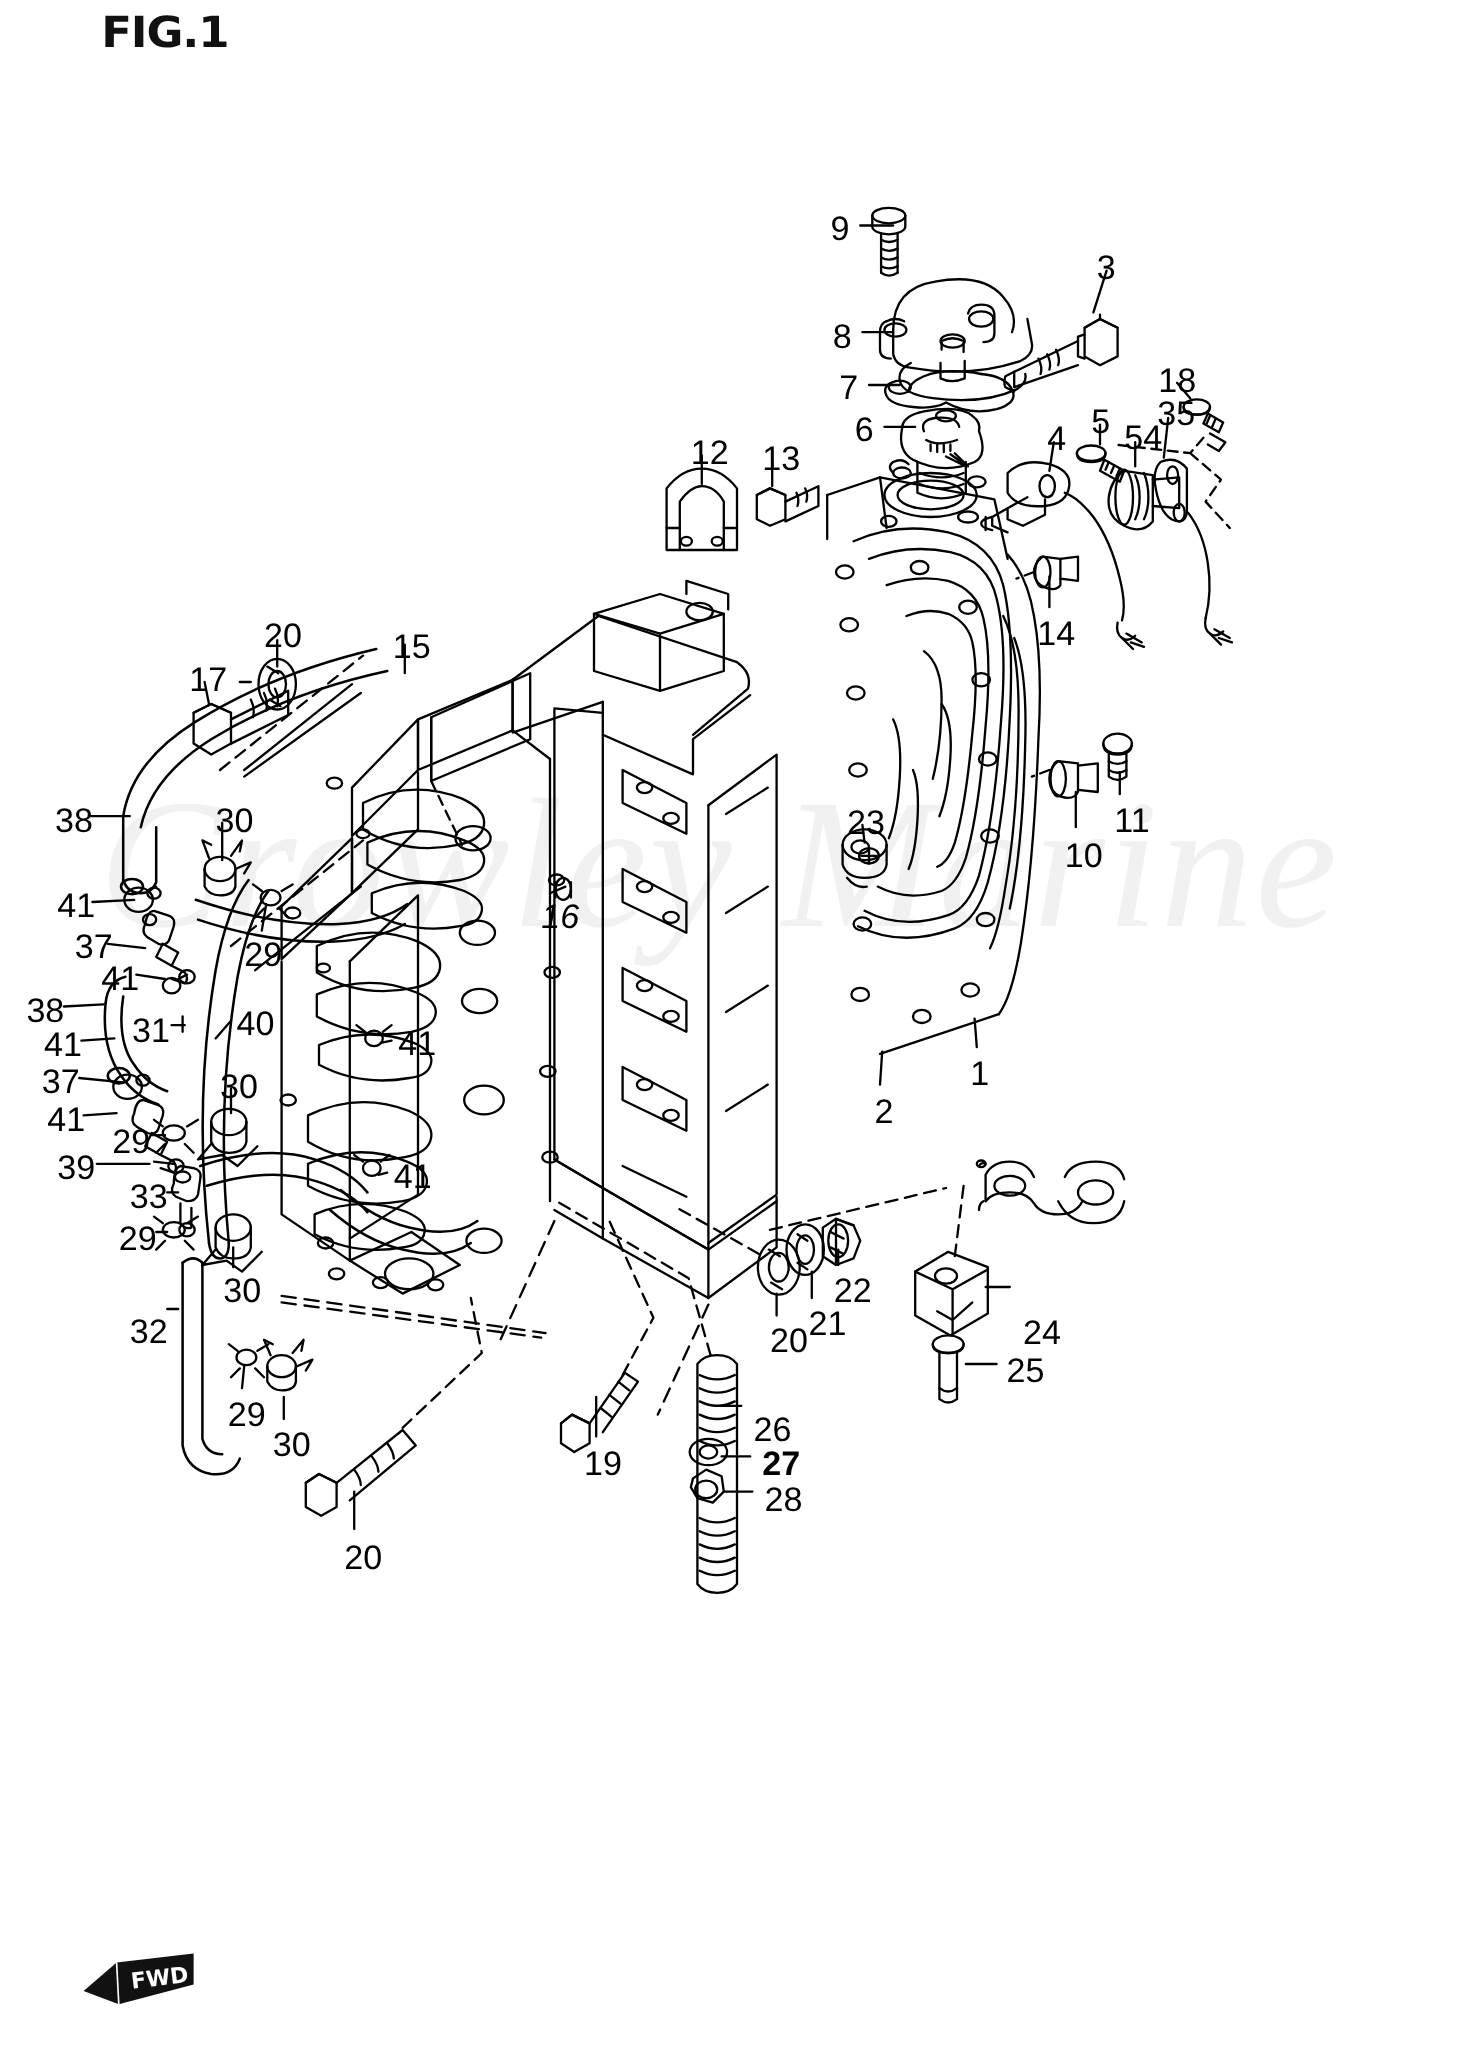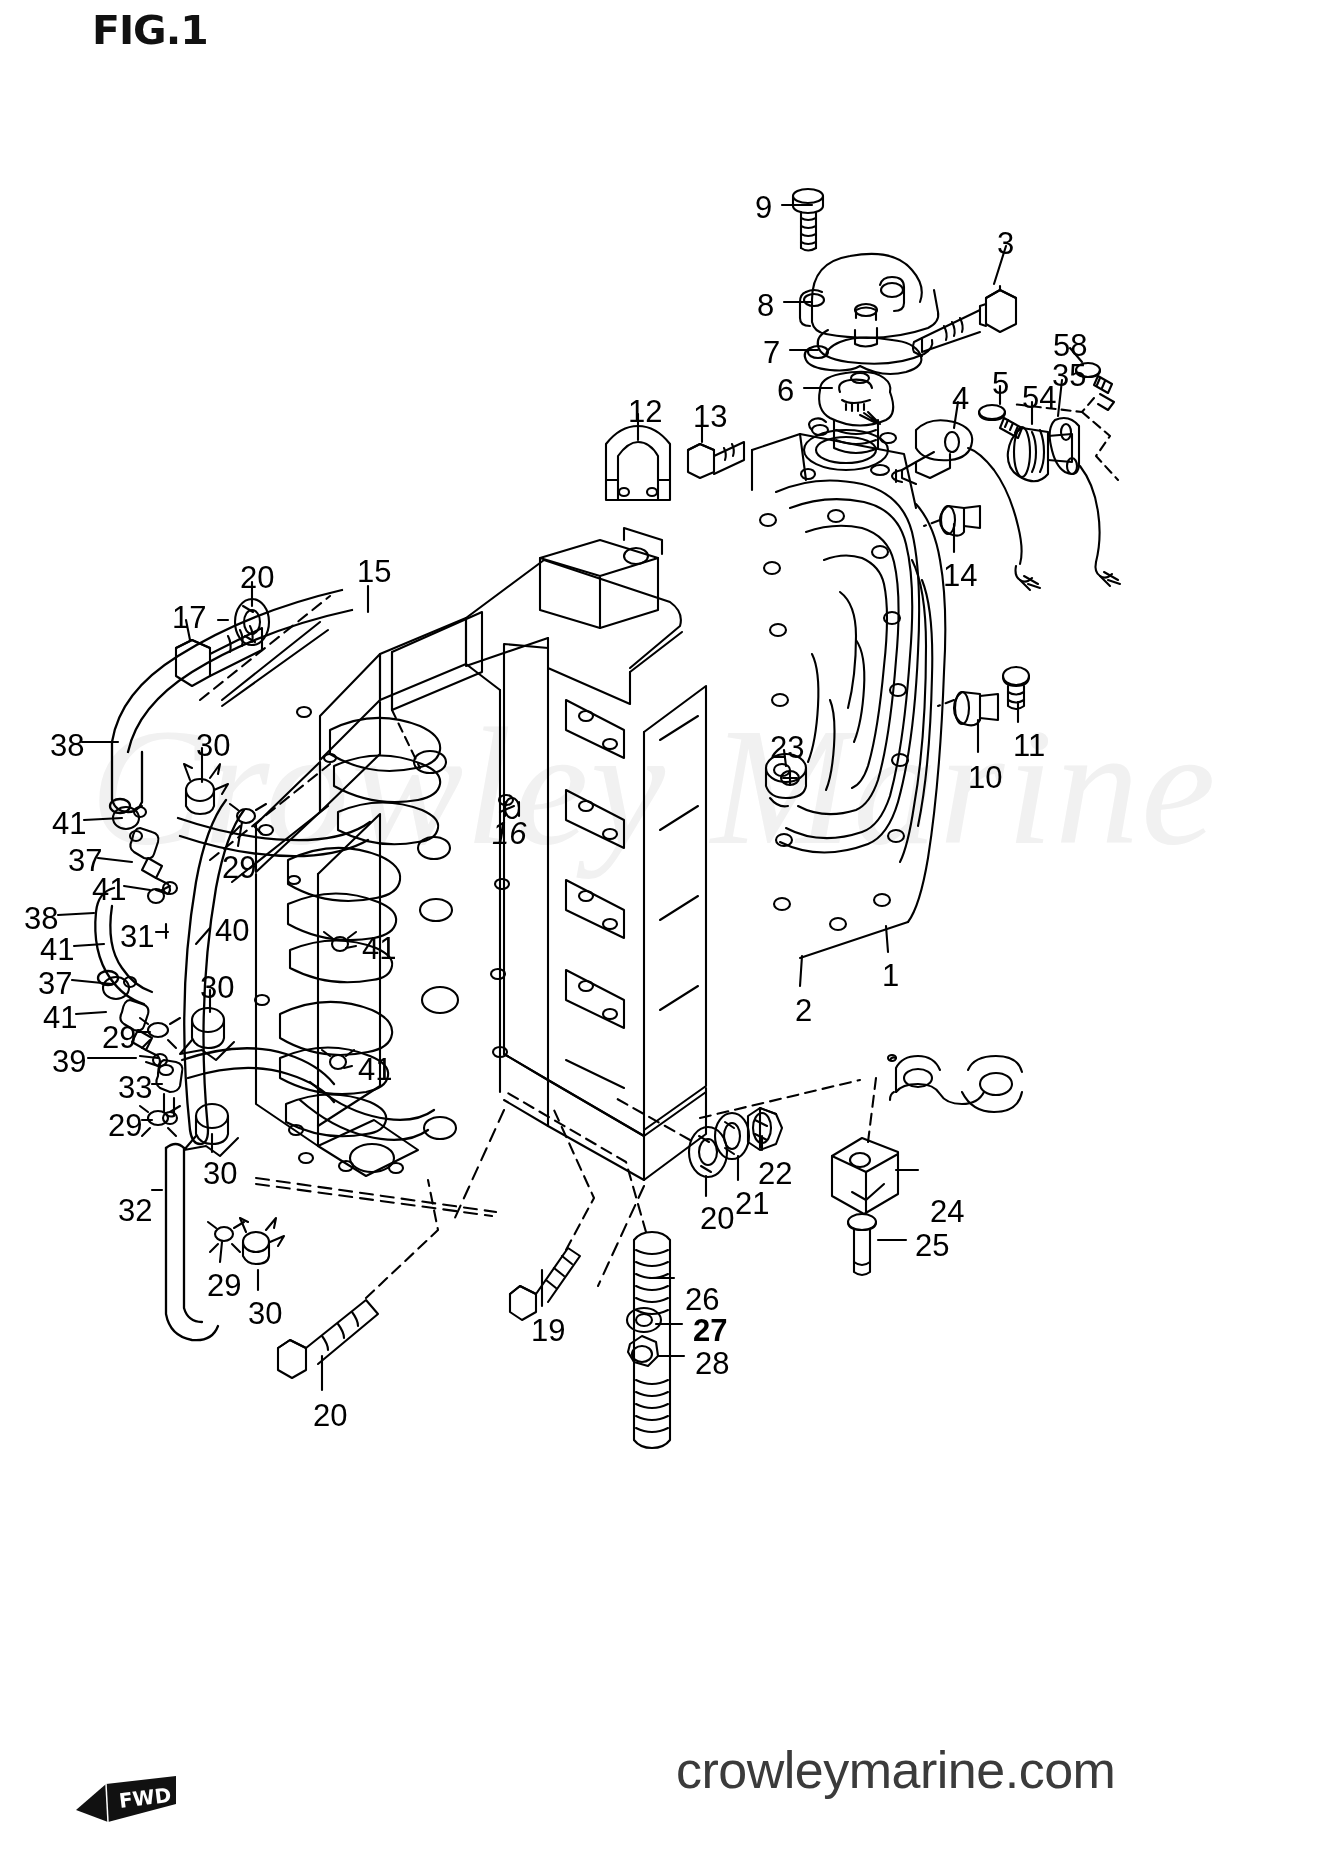--- a/index.html
+++ b/index.html
@@ -628,31 +628,31 @@
       </g>
 
     </g>
   </svg>
 
   <div id="callout-layer">
       <div class="callout" style="left: 755px; top: 192px;">9</div>
       <div class="callout" style="left: 997px; top: 228px;">3</div>
       <div class="callout" style="left: 757px; top: 290px;">8</div>
       <div class="callout" style="left: 763px; top: 337px;">7</div>
-      <div class="callout" style="left: 1053px; top: 330px;">58</div>
+      <div class="callout" style="left: 1053px; top: 330px;">18</div>
       <div class="callout" style="left: 777px; top: 375px;">6</div>
       <div class="callout" style="left: 952px; top: 383px;">4</div>
       <div class="callout" style="left: 992px; top: 368px;">5</div>
       <div class="callout" style="left: 1022px; top: 382px;">54</div>
       <div class="callout" style="left: 1052px; top: 360px;">35</div>
       <div class="callout" style="left: 628px; top: 396px;">12</div>
       <div class="callout" style="left: 693px; top: 401px;">13</div>
       <div class="callout" style="left: 943px; top: 560px;">14</div>
       <div class="callout" style="left: 240px; top: 562px;">20</div>
-      <div class="callout" style="left: 357px; top: 556px;">15</div>
+      <div class="callout" style="left: 357px; top: 572px;">15</div>
       <div class="callout" style="left: 172px; top: 602px;">17</div>
       <div class="callout" style="left: 1013px; top: 730px;">11</div>
       <div class="callout" style="left: 968px; top: 762px;">10</div>
       <div class="callout" style="left: 770px; top: 732px;">23</div>
       <div class="callout" style="left: 50px; top: 730px;">38</div>
       <div class="callout" style="left: 196px; top: 730px;">30</div>
       <div class="callout" style="left: 492px; top: 818px; font-style: italic;">16</div>
       <div class="callout" style="left: 52px; top: 808px;">41</div>
       <div class="callout" style="left: 68px; top: 845px;">37</div>
       <div class="callout" style="left: 222px; top: 852px;">29</div>
@@ -687,15 +687,14 @@
       <div class="callout" style="left: 695px; top: 1348px;">28</div>
       <div class="callout" style="left: 313px; top: 1400px;">20</div>
     </div>
 
   <svg id="fwd-badge" viewBox="0 0 110 62" xmlns="http://www.w3.org/2000/svg">
     <path d="M4,40 L34,14 L104,6 L104,34 L36,52 Z" fill="#111"></path>
     <path d="M34,14 L36,52" fill="none" stroke="#fff" stroke-width="1.5"></path>
     <text x="48" y="38" font-family="DejaVu Sans, sans-serif" font-size="20" font-weight="bold" fill="#fff" transform="rotate(-7 48 38)">FWD</text>
   </svg>
 
-  <div id="brand">crowleymarine.com</div>
 
 </div>
 
 </body></html>

